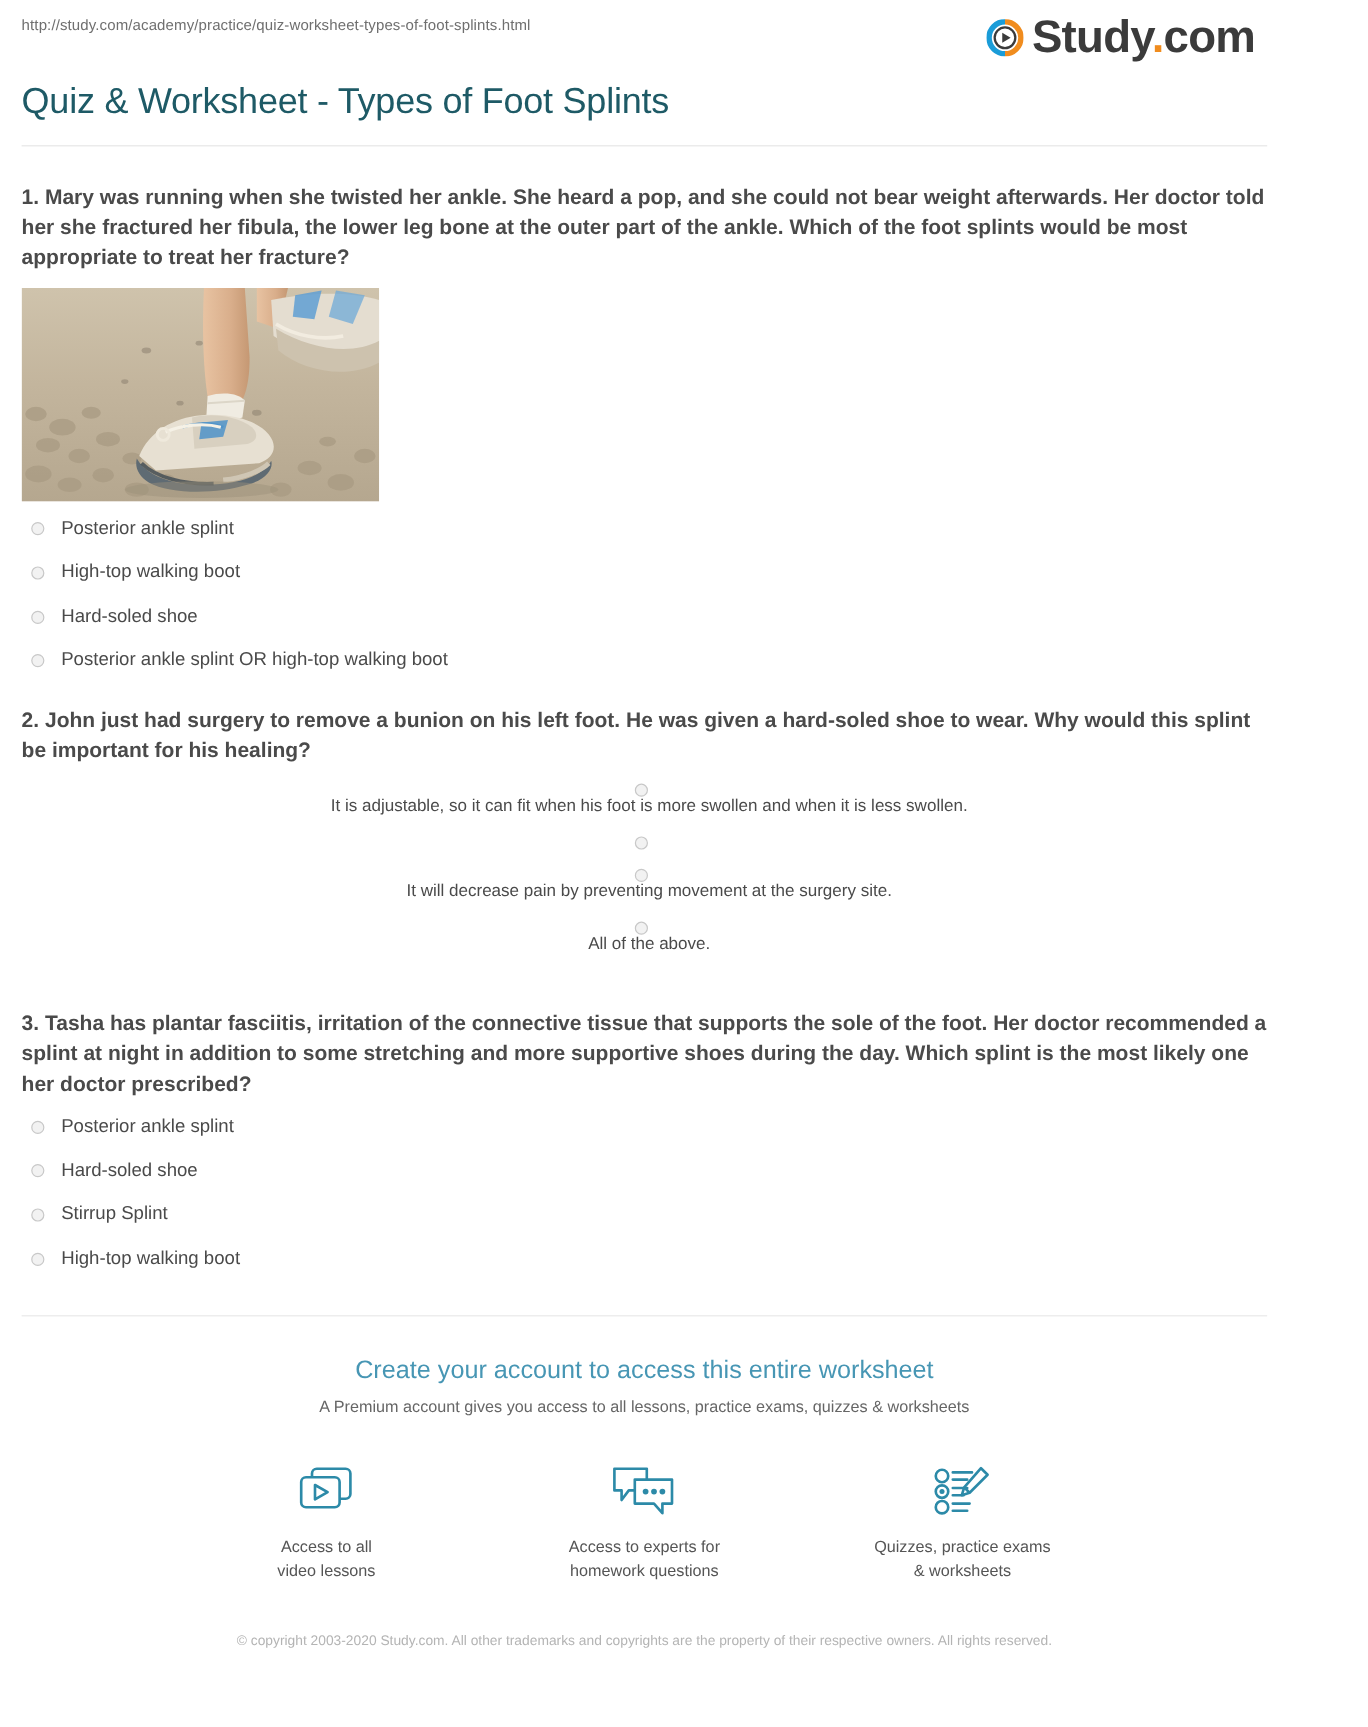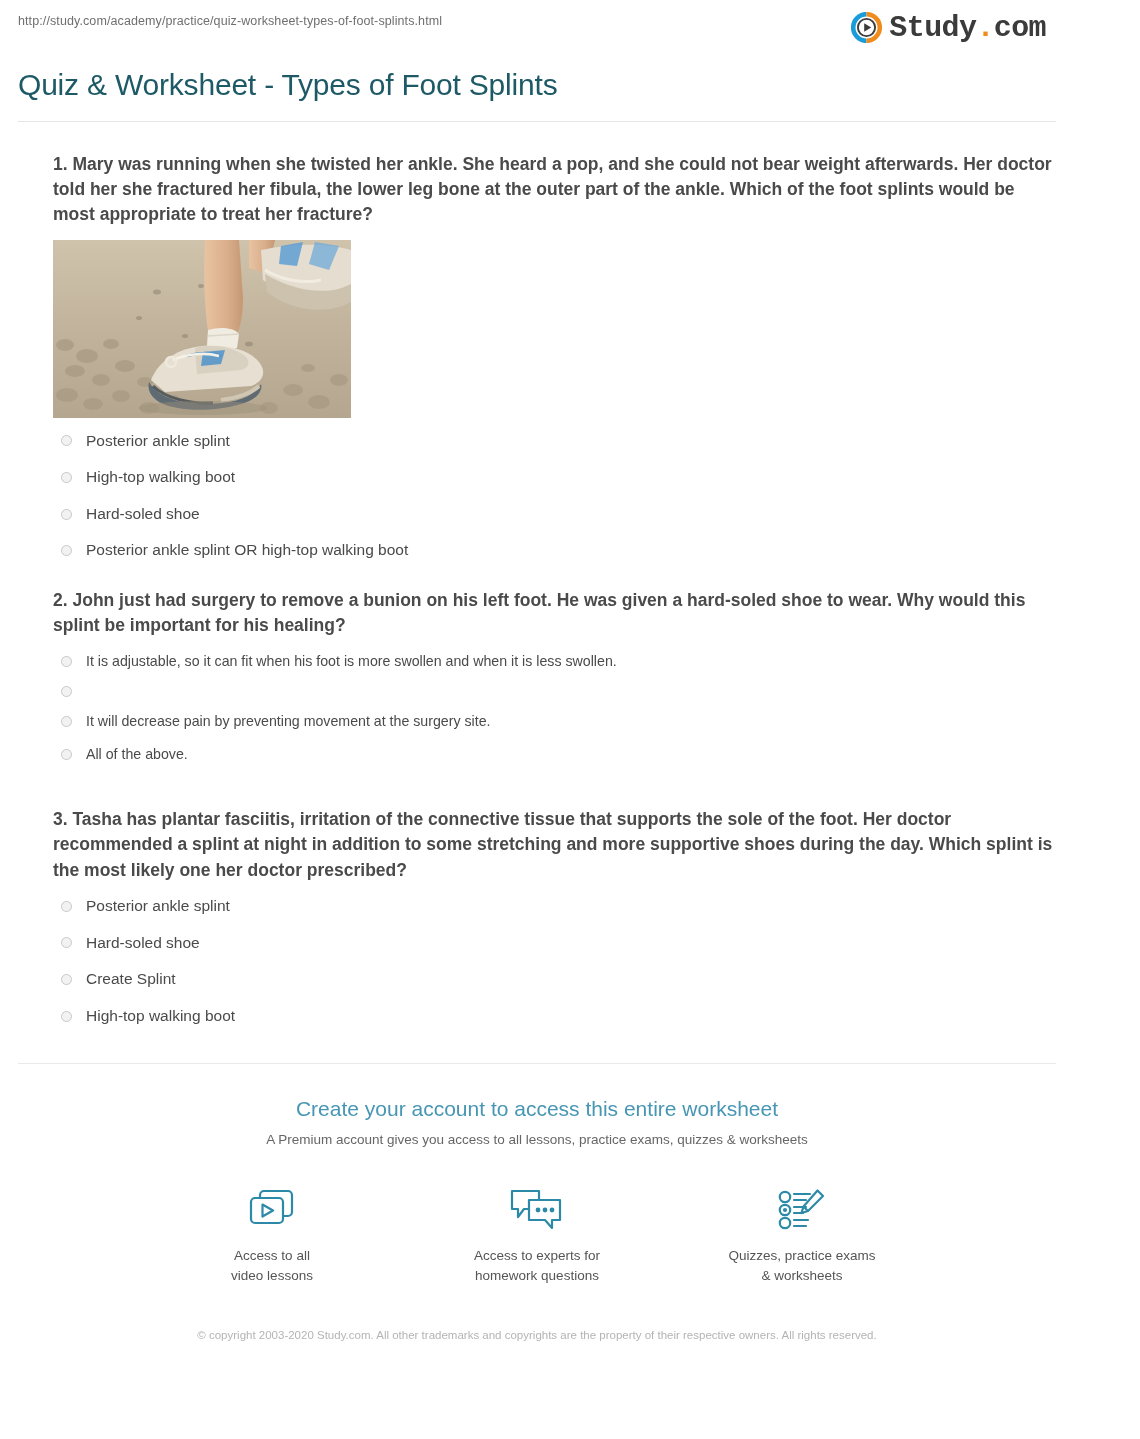--- a/index.html
+++ b/index.html
@@ -43,26 +43,26 @@
     gap: 7px;
     padding-right: 14px;
   }
   .logo-mark {
     width: 31px;
     height: 31px;
     position: relative;
     flex: 0 0 auto;
   }
   .logo-text {
-    font-size: 30px;
+    font-size: 38px;
     font-weight: 700;
     color: #3b3b3b;
     letter-spacing: -0.6px;
     line-height: 1;
-    font-family: Liberation Mono, monospace;
+    font-family: Liberation Sans, sans-serif;
   }
   .logo-text .dot { color: #f08c1e; }
 
   
   .title-wrap {
     padding: 0 18px;
   }
   h1.page-title {
     font-size: 30px;
     font-weight: 400;
@@ -77,21 +77,21 @@
     background: #e6e6e6;
     border: 0;
     margin: 0 18px;
   }
 
   
   .quiz {
     padding: 0 18px;
     box-sizing: border-box;
   }
-  .question-block { padding-top: 28px; margin-left: 35px; }
+  .question-block { padding-top: 28px; }
   .question-block.first { padding-top: 30px; }
 
   .q-text {
     font-size: 17.5px;
     font-weight: 700;
     color: #4a4a4a;
     line-height: 1.45;
     margin: 0 0 6px 0;
     max-width: 1104px;
     font-family: "Liberation Sans", sans-serif;
@@ -127,21 +127,21 @@
     margin-right: 14px;
     box-sizing: border-box;
   }
   .opt-label {
     font-size: 15.5px;
     color: #4a4a4a;
     line-height: 1.2;
     font-family: "Liberation Sans", sans-serif;
   }
   .q-compact .opt-label { font-size: 14.2px; }
-  .q-compact .option { margin-bottom: 16px; }
+  .q-compact .option { margin-bottom: 16px; flex-direction: column; }
 
   
   .cta-rule {
     height: 1px;
     background: #e9e9e9;
     border: 0;
     margin: 38px 18px 0 18px;
   }
   .cta {
     text-align: center;
@@ -350,21 +350,21 @@
         <li class="option">
           <span class="radio"></span>
           <span class="opt-label">Posterior ankle splint</span>
         </li>
         <li class="option">
           <span class="radio"></span>
           <span class="opt-label">Hard-soled shoe</span>
         </li>
         <li class="option">
           <span class="radio"></span>
-          <span class="opt-label">Create Splint</span>
+          <span class="opt-label">Stirrup Splint</span>
         </li>
         <li class="option">
           <span class="radio"></span>
           <span class="opt-label">High-top walking boot</span>
         </li>
       </ul>
     </div>
 
   </div>
 

